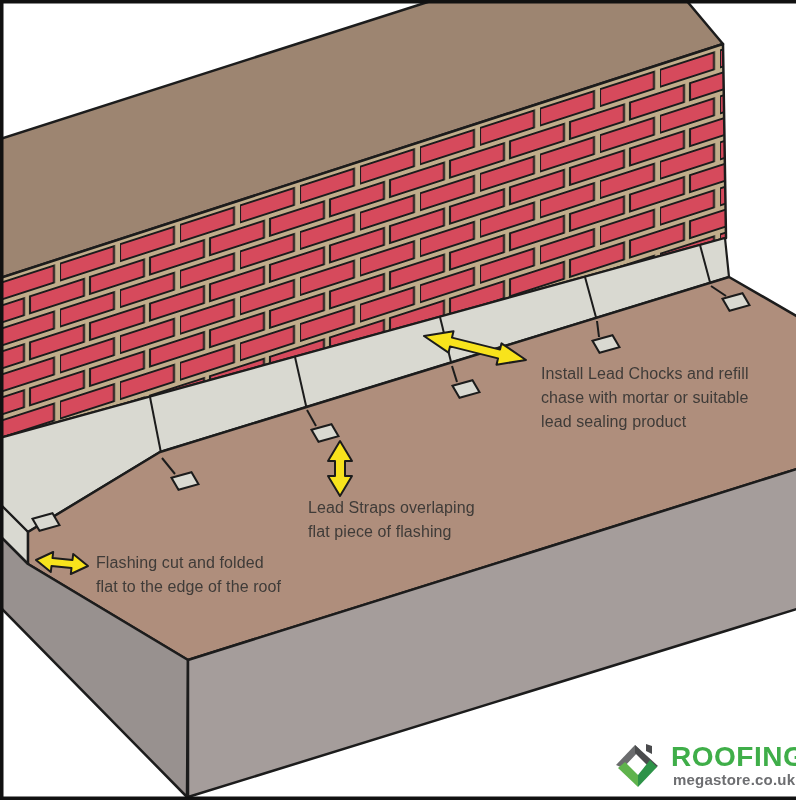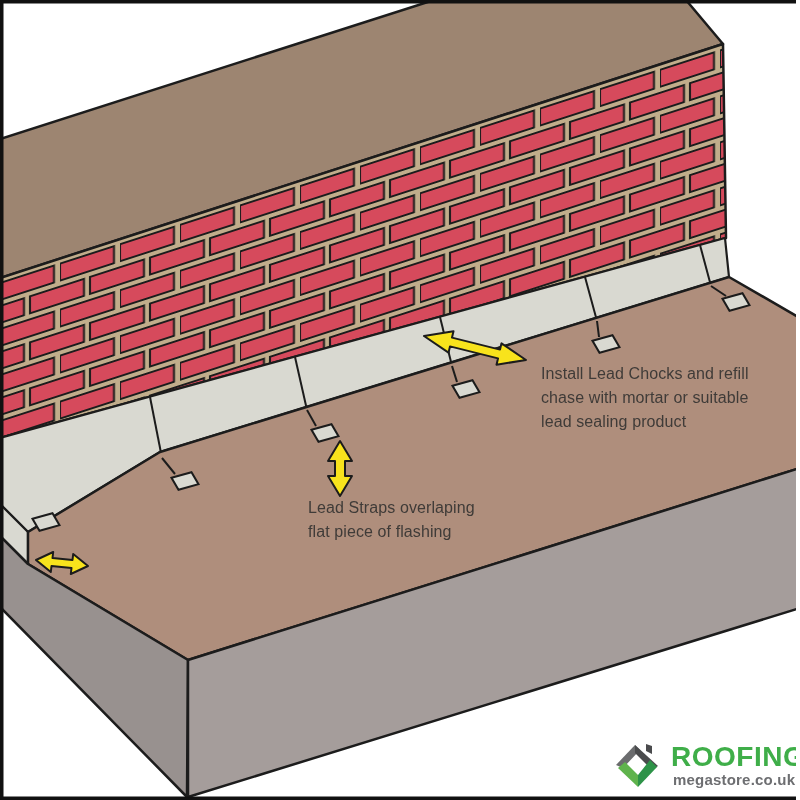--- a/index.html
+++ b/index.html
@@ -91,20 +91,22 @@
     </g>
 
     <rect x="0" y="0" width="800" height="800" fill="none" stroke="#111111" stroke-width="7"></rect>
   </svg>
 
   <div id="note-chocks" class="annotation">Install Lead Chocks and refill
 chase with mortar or suitable
 lead sealing product</div>
   <div id="note-straps" class="annotation">Lead Straps overlaping
 flat piece of flashing</div>
+  <div id="note-flashing" class="annotation">Flashing cut and folded
+flat to the edge of the roof</div>
 
   <div id="logo">
     <svg width="52" height="46" viewBox="0 0 48 46">
       <polygon points="2,23 21,3 26,8 9,26" fill="var(--logo_roof_light,#6b6c6e)"></polygon>
       <polygon points="21,3 44,24 38,28 21,11" fill="var(--logo_roof_dark,#4a4b4d)"></polygon>
       <polygon points="32,2 38,4 38,12 32,9" fill="var(--logo_roof_dark,#4a4b4d)"></polygon>
       <polygon points="4,26 11,20 24,33 24,45" fill="var(--logo_check_light,#5fb34c)"></polygon>
       <polygon points="24,33 36,18 43,25 24,45" fill="var(--logo_check_dark,#2d9348)"></polygon>
     </svg>
     <div class="logo-text">

